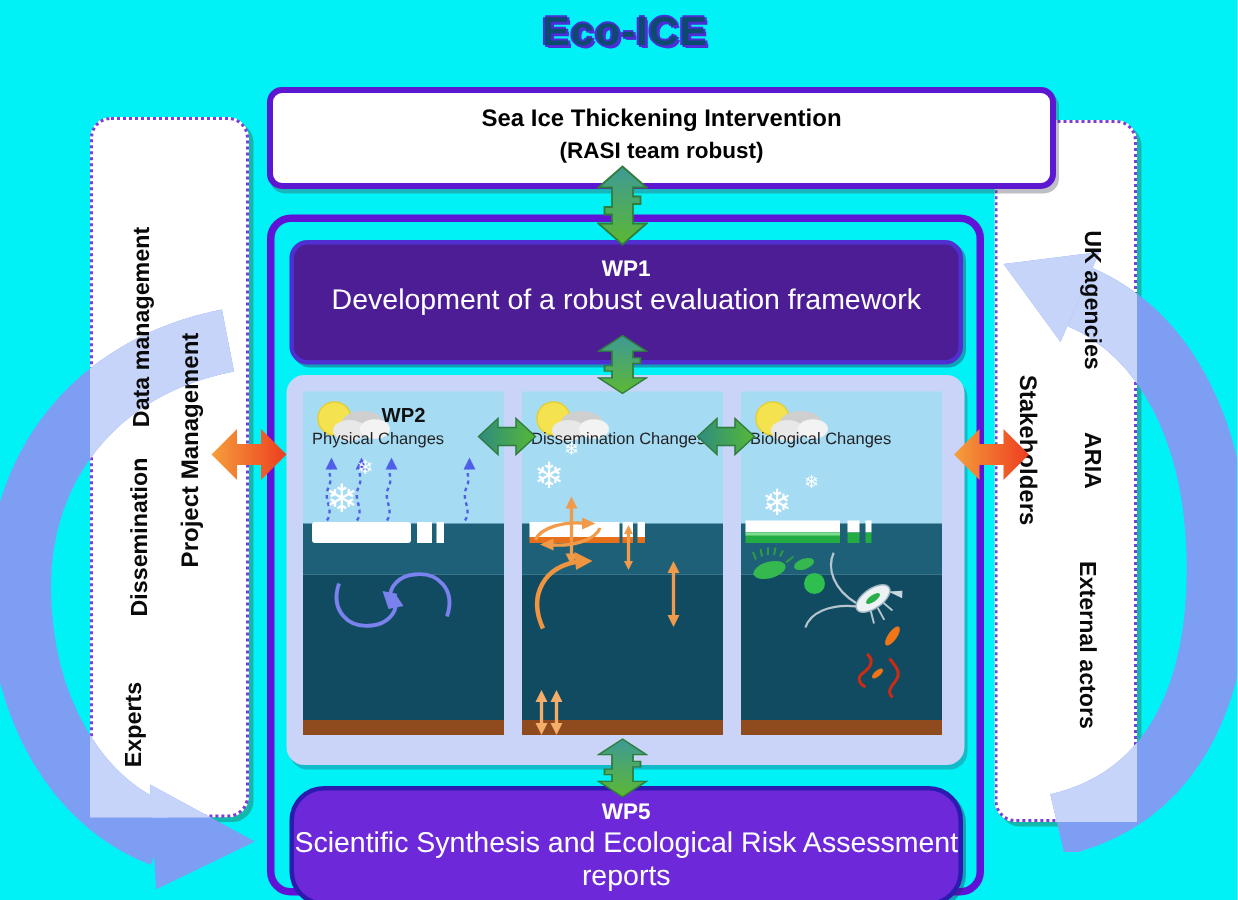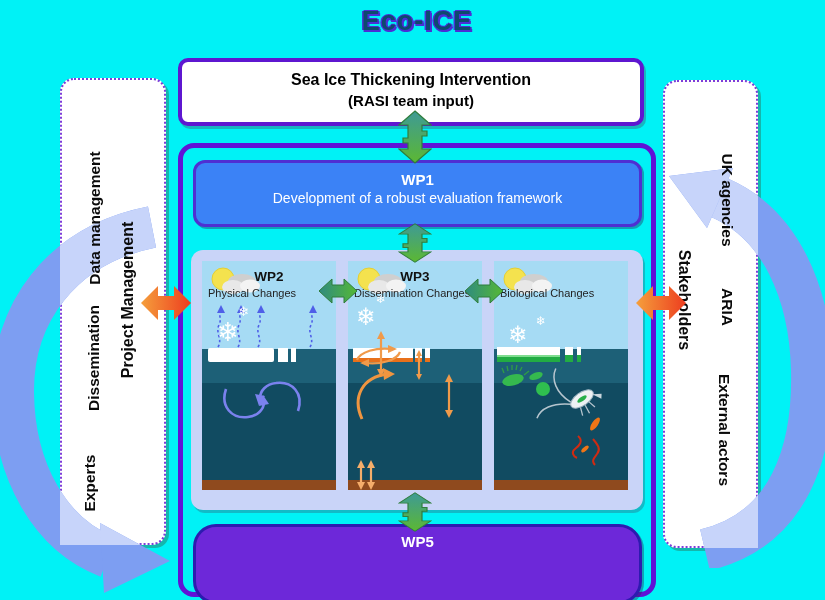--- a/index.html
+++ b/index.html
@@ -6,38 +6,38 @@
   .stage{position:relative;width:825px;height:600px;background:#00f2f6;overflow:hidden;
          font-family:"Liberation Sans",sans-serif;}
   .abs{position:absolute;}
 
   
   .eco-title{left:178px;top:6px;width:478px;text-align:center;font-size:27px;font-weight:bold;
     color:#0c4a6e;letter-spacing:1px;z-index:3;
     text-shadow:-1.5px 0 0 #4b2ed6,1.5px 0 0 #4b2ed6,0 -1.5px 0 #4b2ed6,0 1.5px 0 #4b2ed6,2px 2px 0 #4b2ed6;}
 
   
-  .top-box{left:178px;top:58px;width:466px;height:68px;background:#ffffff;border:4px solid #5e17d0;
+  .top-box{left:178px;top:58px;width:526px;height:68px;background:#ffffff;border:4px solid #5e17d0;
     border-radius:10px;box-sizing:border-box;text-align:center;color:#000;z-index:3;
     box-shadow:2px 3px 0 rgba(70,70,90,.35);}
   .top-box .l1{margin-top:9px;font-size:16px;font-weight:bold;}
   .top-box .l2{margin-top:3px;font-size:15px;font-weight:bold;}
 
   
   .main-container{left:178px;top:143px;width:478px;height:454px;border:5px solid #6012d6;
     border-radius:16px;box-sizing:border-box;z-index:2;}
 
   .wp-box{box-sizing:border-box;color:#fff;text-align:center;z-index:3;}
-  .wp1{left:193px;top:160px;width:449px;height:67px;background:#3b82f6;border:3px solid #4f2fd2;
+  .wp1{left:193px;top:160px;width:449px;height:83px;background:#4c1d95;border:3px solid #4f2fd2;
     border-radius:12px;box-shadow:2px 2px 0 rgba(40,40,90,.4);}
   .wp5{left:193px;top:524px;width:449px;height:80px;background:#6d28d9;border:3px solid #2d1bb0;
     border-radius:23px;box-shadow:2px 2px 0 rgba(40,40,90,.4);}
   .wp-box .lab{margin-top:8px;font-weight:bold;font-size:15px;}
   .wp5 .lab{margin-top:6px;}
-  .wp-box .desc{font-size:14px;margin-top:2px;}
+  .wp-box .desc{font-size:19px;margin-top:2px;}
 
   
   .panels-box{left:191px;top:250px;width:452px;height:260px;background:#c9d4f8;border-radius:12px;
     box-shadow:2px 3px 0 rgba(60,60,90,.3);z-index:2;}
   .panel{top:261px;width:134px;height:229px;background:#a6dbf4;z-index:3;border-radius:2px;}
   #panel-wp2{left:202px;} #panel-wp3{left:348px;} #panel-wp4{left:494px;}
   .panel svg{position:absolute;left:0;top:0;}
   .panel .wp-label{position:absolute;top:8px;left:0;right:0;text-align:center;
     font-size:13.5px;font-weight:bold;color:#111;}
   .panel .wp-sub{position:absolute;top:26px;left:6px;right:6px;text-align:left;
@@ -108,21 +108,21 @@
   <div class="rot-label rot-ccw" id="lbl-projmgmt">Project Management</div>
   <div class="rot-label rot-cw" id="lbl-ukagencies">UK agencies</div>
   <div class="rot-label rot-cw" id="lbl-aria">ARIA</div>
   <div class="rot-label rot-cw" id="lbl-external">External actors</div>
   <div class="rot-label rot-cw" id="lbl-stakeholders">Stakeholders</div>
 
   <div class="abs eco-title">Eco-ICE</div>
 
   <div class="abs top-box">
     <div class="l1">Sea Ice Thickening Intervention</div>
-    <div class="l2">(RASI team input)</div>
+    <div class="l2">(RASI team robust)</div>
   </div>
 
   <div class="abs main-container"></div>
 
   <div class="abs wp-box wp1">
     <div class="lab">WP1</div>
     <div class="desc">Development of a robust evaluation framework</div>
   </div>
 
   <div class="abs panels-box"></div>
@@ -212,21 +212,20 @@
         <path d="M13 204 L13 224"></path>
           <path d="M23 204 L23 224"></path>
       </g>
       <g fill="#f5ad6a">
         <polygon points="9,207 17,207 13,199"></polygon>
           <polygon points="9,221 17,221 13,229"></polygon>
         <polygon points="19,207 27,207 23,199"></polygon>
           <polygon points="19,221 27,221 23,229"></polygon>
       </g>
     </svg>
-    <div class="wp-label">WP3</div>
     <div class="wp-sub">Dissemination Changes</div>
   </div>
 
   <div class="abs panel" id="panel-wp4">
     <svg width="134" height="229" viewBox="0 0 134 229">
       <rect x="0" y="0" width="134" height="88" fill="#a6dbf4"></rect>
       <rect x="0" y="88" width="134" height="34" fill="#1d6077"></rect>
       <rect x="0" y="122" width="134" height="97" fill="#114b61"></rect>
       <rect x="0" y="219" width="134" height="10" fill="#8f4a1e"></rect>
       <g>
@@ -265,20 +264,21 @@
       <g stroke="#cf2b12" stroke-width="2" fill="none">
         <path d="M84 175 c6 5 1 10 -3 13 c-4 3 -2 7 2 9"></path>
         <path d="M99 178 c5 6 8 10 4 15 c-3 4 -6 7 -2 11"></path>
       </g>
     </svg>
     <div class="wp-sub">Biological Changes</div>
   </div>
 
   <div class="abs wp-box wp5">
     <div class="lab">WP5</div>
+    <div class="desc">Scientific Synthesis and Ecological Risk Assessment reports</div>
   </div>
 
   <svg class="abs conn" id="varrow1" width="34" height="54" viewBox="0 0 34 54" preserveAspectRatio="none">
     <defs>
         <linearGradient id="gv-a" x1="0" y1="0" x2="0" y2="1">
       <stop offset="0" stop-color="#3e9a96"></stop>
           <stop offset="1" stop-color="#5cb832"></stop>
         </linearGradient>
       </defs>
     <path d="M17 1 L33 15 H24 V21 H29 V26 H24 V39 H33 L17 53 L1 39 H10 V33 H5 V28 H10 V15 H1 Z" fill="url(#gv-a)" stroke="#2f7d3c" stroke-width="1.2"></path>

